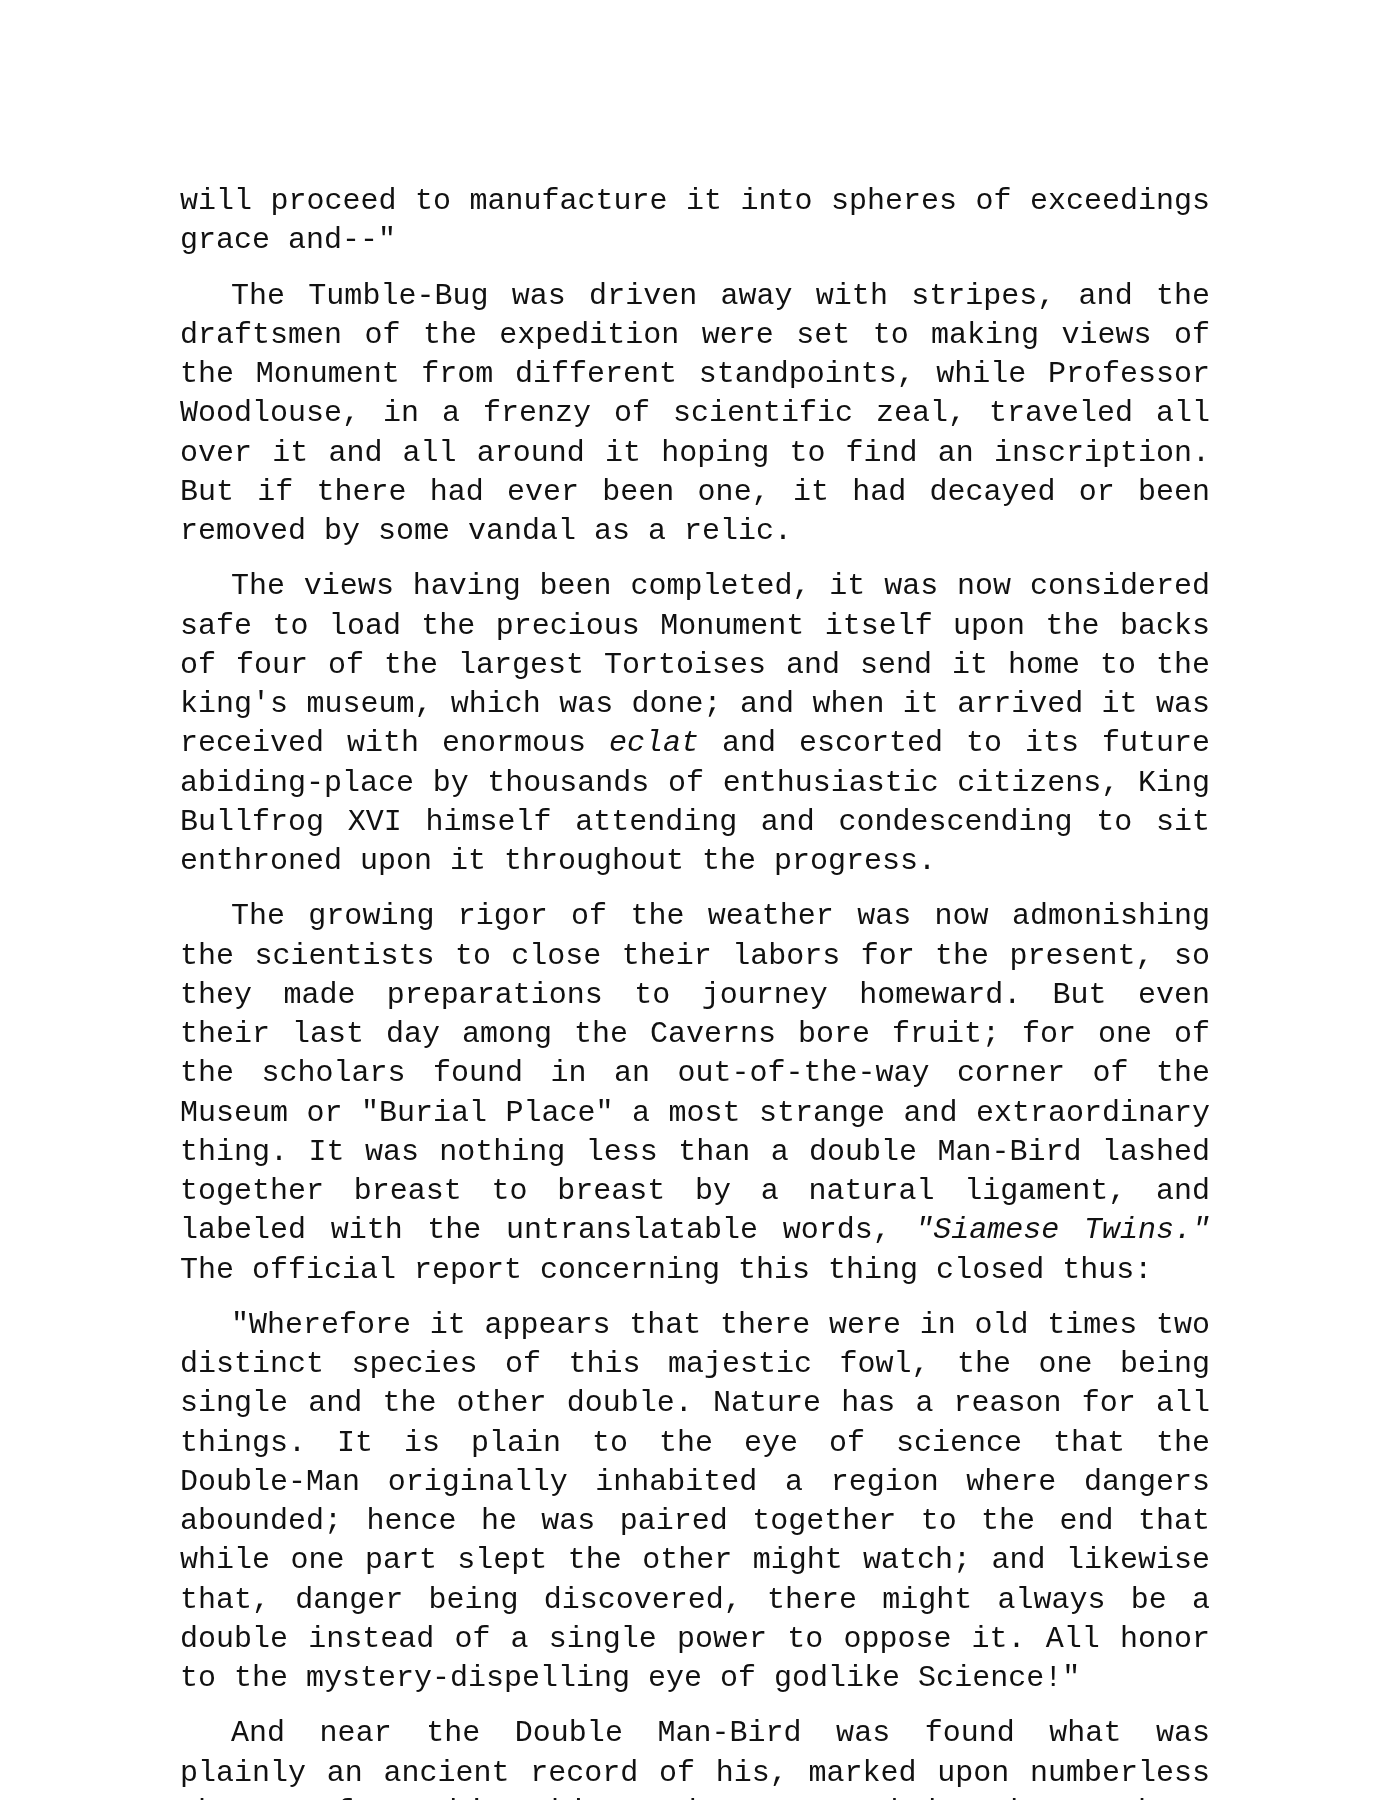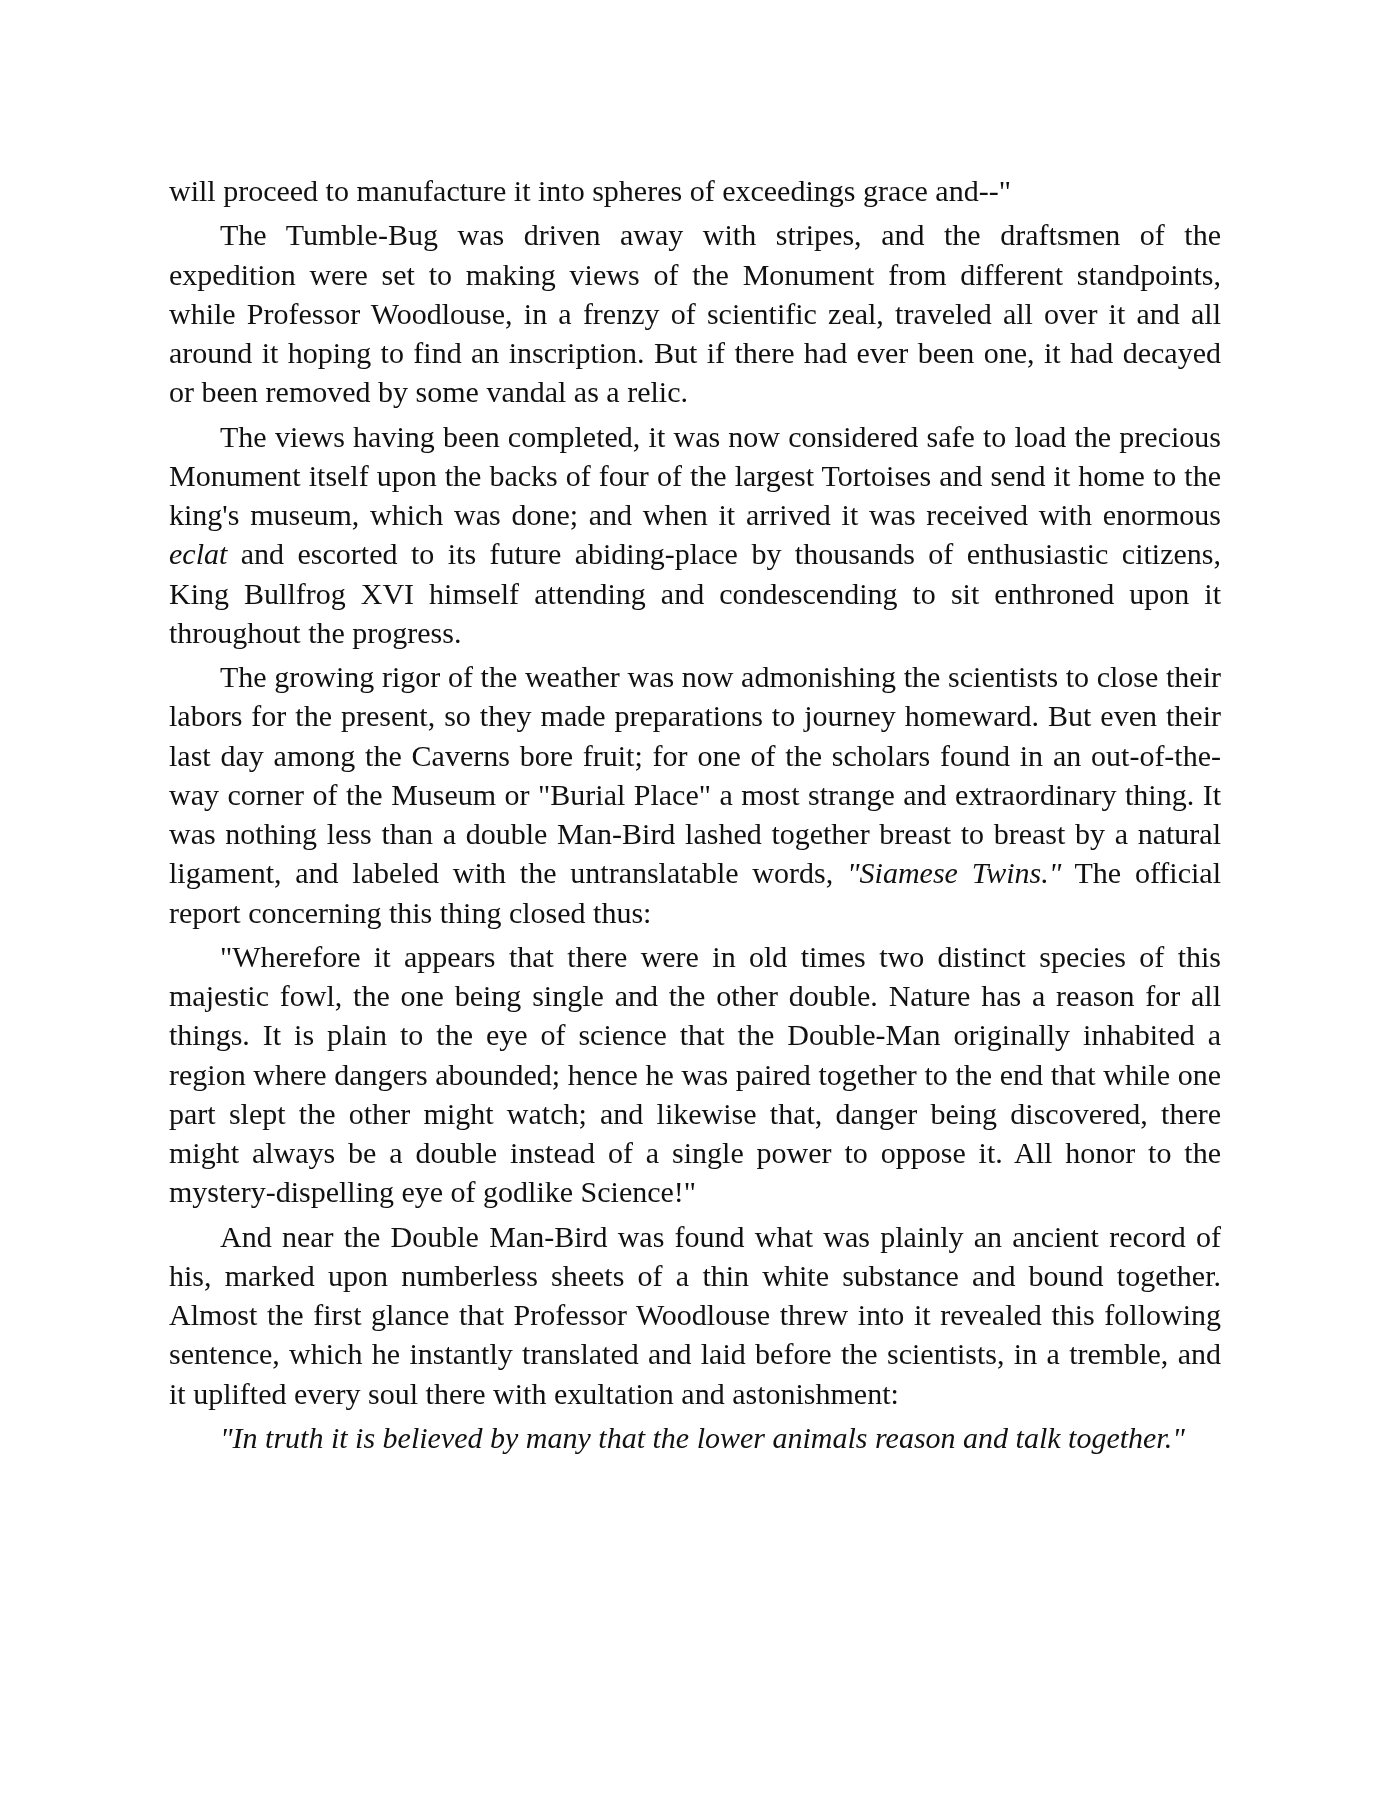--- a/index.html
+++ b/index.html
@@ -6,21 +6,21 @@
   body {
     width: 1391px; height: 1800px; position: relative; overflow: hidden;
     font-family: "Liberation Serif", "DejaVu Serif", serif;
     color: #111111;
   }
   .page-text {
     position: absolute; left: 164px; top: 166px; width: 1062px;
     font-size: 30px; line-height: 39.25px;
     text-align: justify;
   }
-  .page-text p { margin: 5px; }
+  .page-text p { margin: 16px; font-family: Liberation Mono, monospace; }
   .page-text p.indent { text-indent: 51px; }
   .page-text em, .page-text .it { font-style: italic; }
 </style>
 </head>
 <body>
 
 <div class="page-text">
   <p>
     <span>will proceed to manufacture it into spheres of exceedings grace and--"</span>
   </p>

